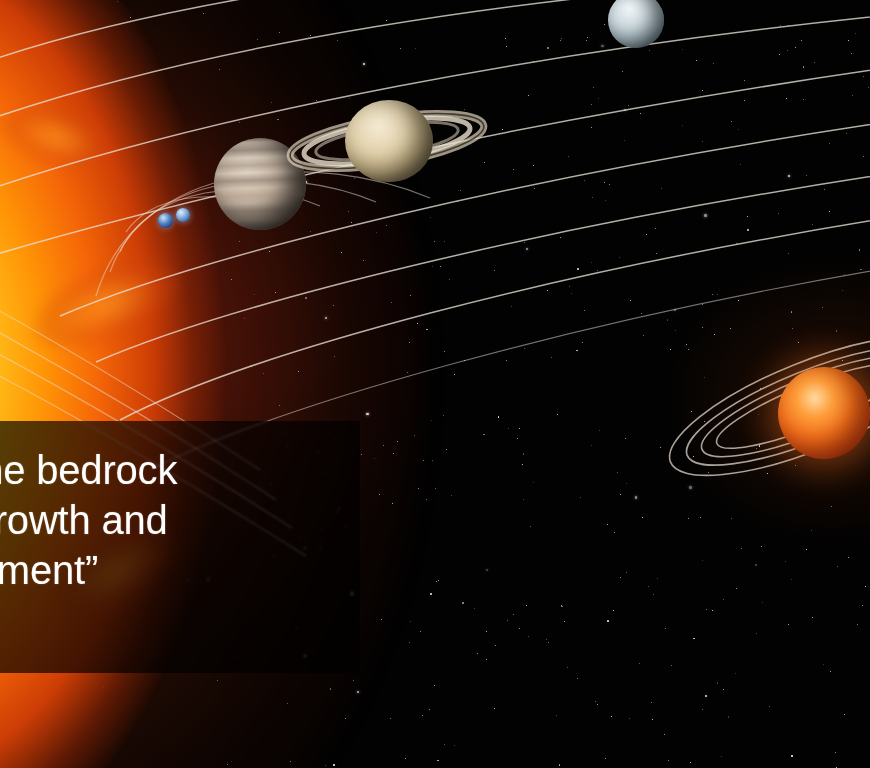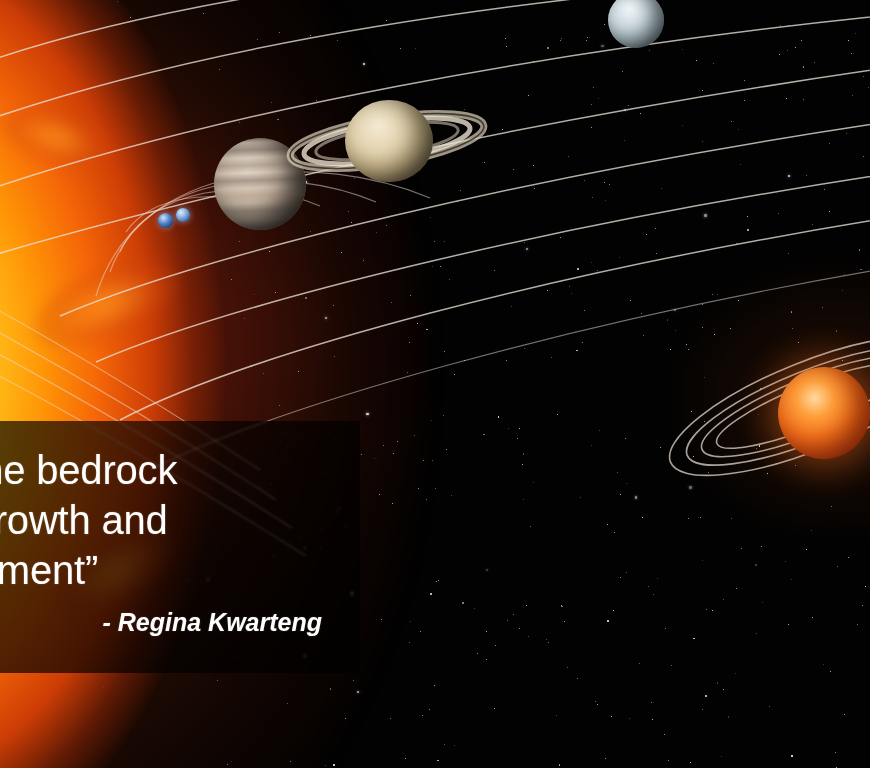--- a/index.html
+++ b/index.html
@@ -766,16 +766,15 @@
     </svg>
   </div>
   <div class="planet red-star"></div>
 
   <div class="quote-panel">
     <div class="quote-text">
       <span class="quote-line l1">e is the bedrock</span>
       <span class="quote-line l2">nal growth and</span>
       <span class="quote-line l3">elopment”</span>
     </div>
-    <p class="attribution">- Regina Kwarteng</p>
   </div>
 
 </div>
 
 </body></html>

